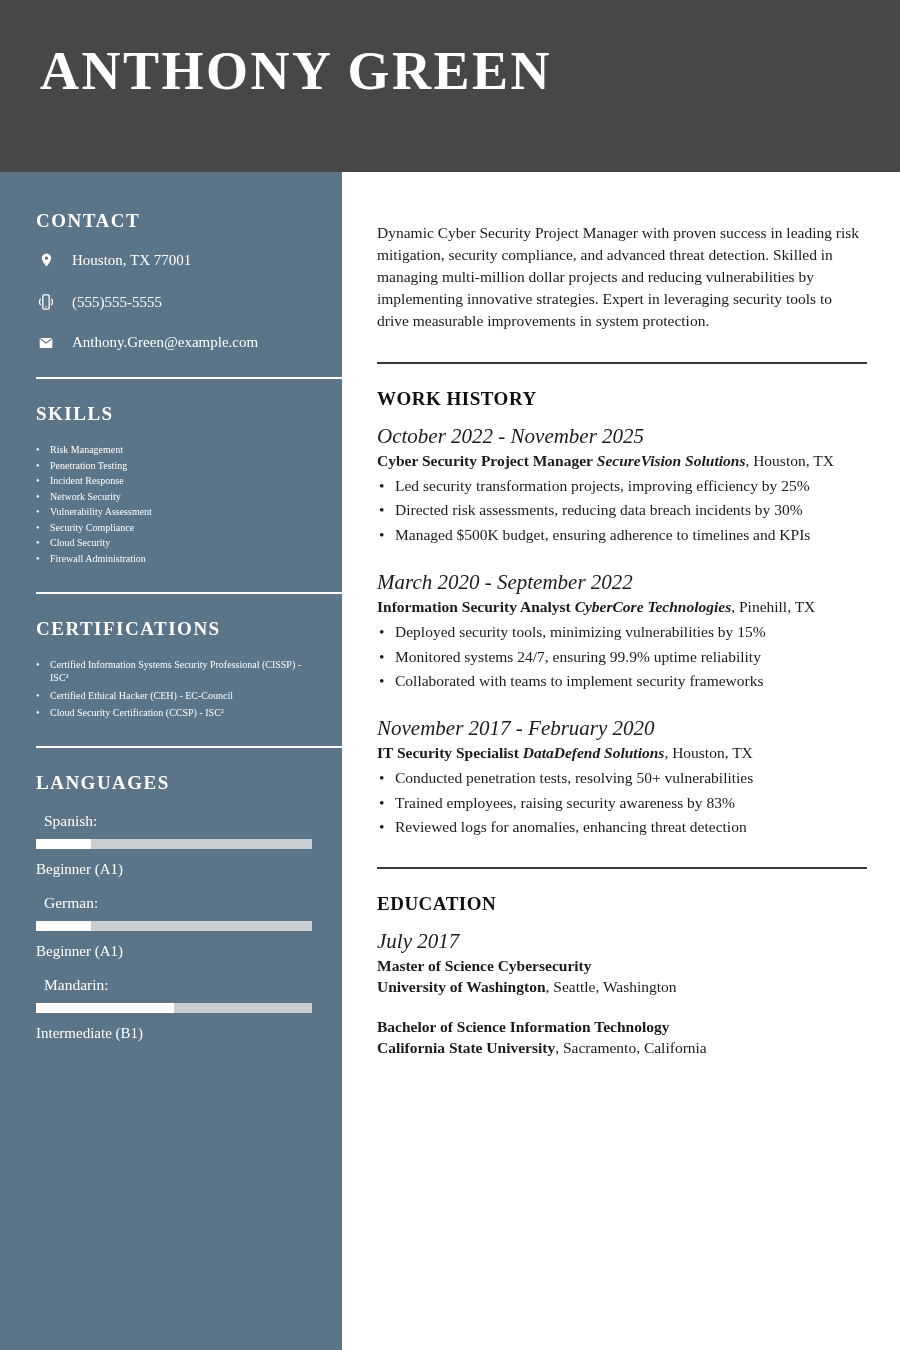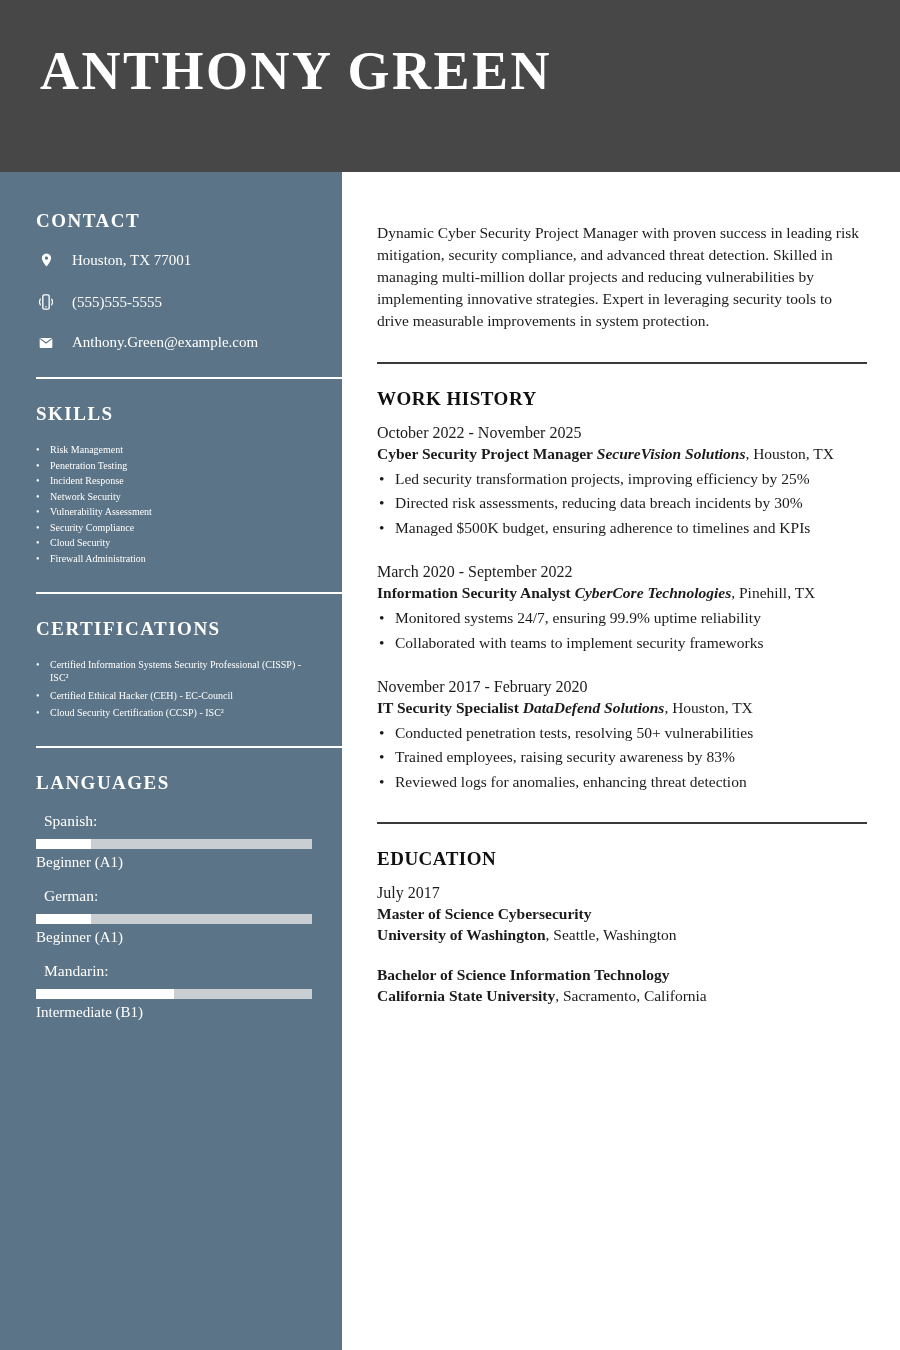--- a/index.html
+++ b/index.html
@@ -46,36 +46,36 @@
     position: relative; padding-left: 14px;
     font-size: 10px; line-height: 1.4; margin-bottom: 1.5px;
   }
   ul.side-list.certs li { line-height: 1.35; margin-bottom: 4px; }
   ul.side-list li::before { content: "•"; position: absolute; left: 0; }
 
   .lang { margin-bottom: 0; }
   .lang-name { font-size: 15.5px; margin: 0 8px 9px; }
   .lang-bar { height: 10px; background: #c9ced3; width: 100%; }
   .lang-fill { height: 100%; background: #ffffff; width: 0; }
-  .lang-level { font-size: 15px; margin: 5px 0 16px; }
+  .lang-level { font-size: 15px; margin: 12px 0 16px; }
 
   
   .main {
     position: absolute; top: 172px; left: 342px; width: 560px; height: 1178px;
     background: #ffffff; padding: 50px 35px 0 35px;
   }
   .summary { margin: 0; font-size: 15.5px; line-height: 1.42; }
   .main-divider {
     border: none; border-top: 2px solid #3a3a3a; margin: 30px 0 0;
   }
   .main-title {
     margin: 24px 0 14px; font-size: 19px; font-weight: bold;
     letter-spacing: 0.5px; color: #101010;
   }
-  .dates { font-size: 16px; margin: 0 0 3px; }
+  .dates { font-size: 21px; margin: 0 0 3px; font-style: italic; }
   .role-line { font-size: 15.5px; margin: 0 0 5px; }
   .bold { font-weight: bold; }
   .bolditalic { font-weight: bold; font-style: italic; }
   ul.job-bullets { list-style: none; margin: 0 0 25px; padding: 0; }
   ul.job-bullets li {
     position: relative; padding-left: 18px;
     font-size: 15.5px; line-height: 1.38; margin-bottom: 3px;
   }
   ul.job-bullets li::before { content: "•"; position: absolute; left: 2px; }
   .edu-entry { margin-bottom: 22px; font-size: 15.5px; }
@@ -196,20 +196,21 @@
         <li>Led security transformation projects, improving efficiency by 25%</li>
         <li>Directed risk assessments, reducing data breach incidents by 30%</li>
         <li>Managed $500K budget, ensuring adherence to timelines and KPIs</li>
       </ul>
     </div>
 
     <div class="job">
       <div class="dates">March 2020 - September 2022</div>
       <div class="role-line"><span class="bold">Information Security Analyst</span> <span class="bolditalic">CyberCore Technologies</span><span>, Pinehill, TX</span></div>
       <ul class="job-bullets">
+        <li>Deployed security tools, minimizing vulnerabilities by 15%</li>
         <li>Monitored systems 24/7, ensuring 99.9% uptime reliability</li>
         <li>Collaborated with teams to implement security frameworks</li>
       </ul>
     </div>
 
     <div class="job">
       <div class="dates">November 2017 - February 2020</div>
       <div class="role-line"><span class="bold">IT Security Specialist</span> <span class="bolditalic">DataDefend Solutions</span><span>, Houston, TX</span></div>
       <ul class="job-bullets">
         <li>Conducted penetration tests, resolving 50+ vulnerabilities</li>

